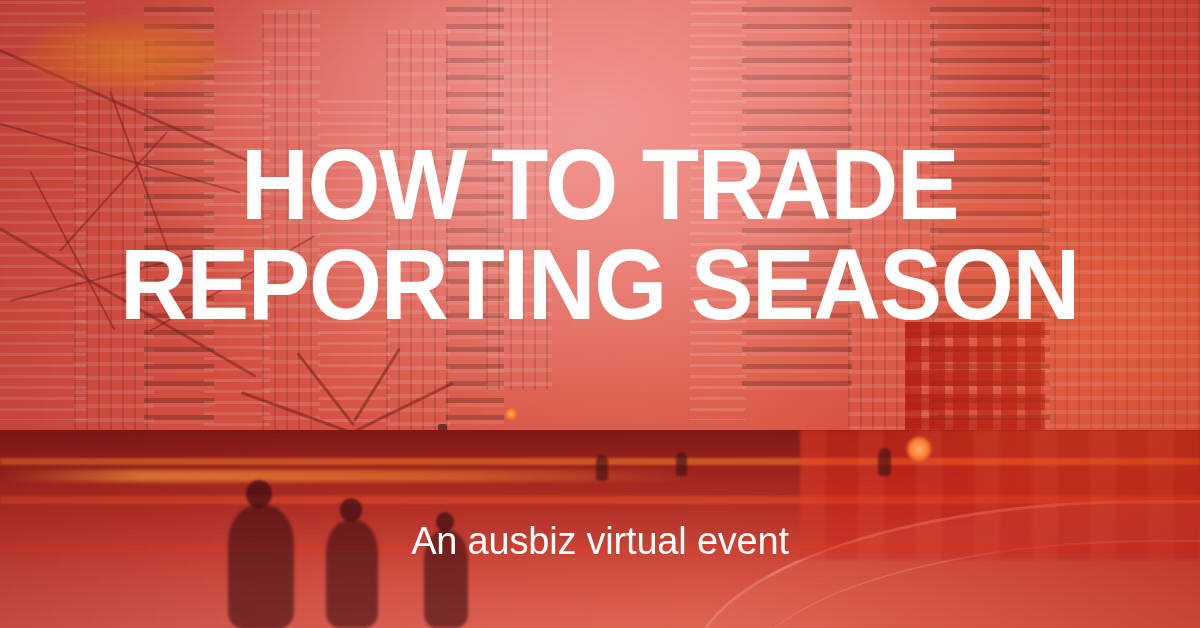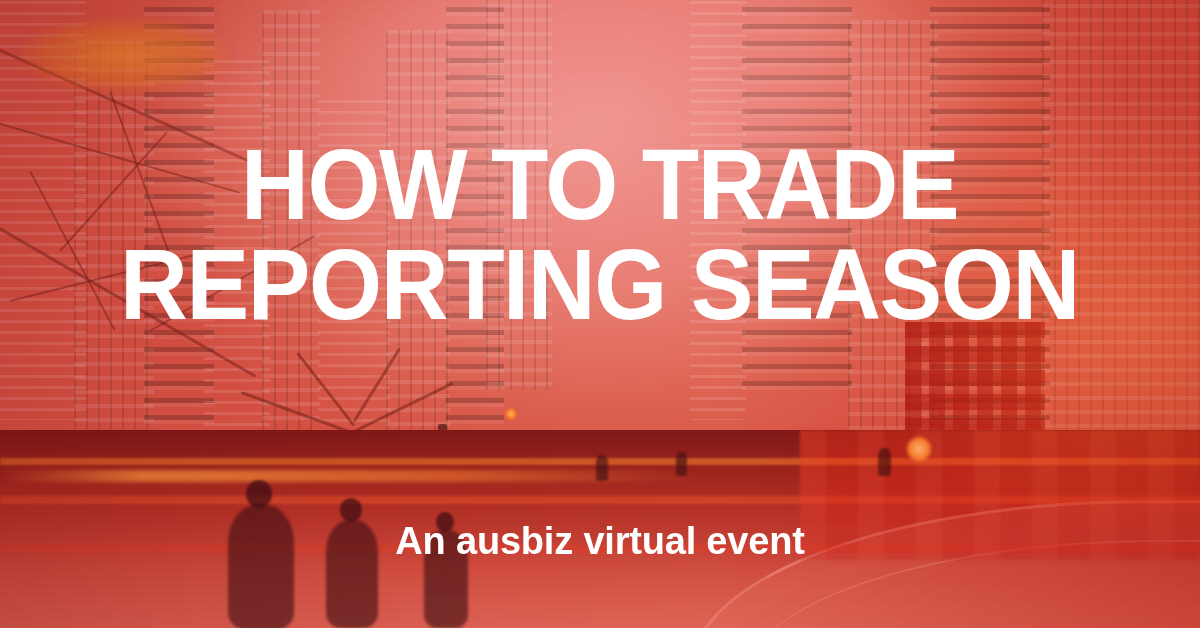--- a/index.html
+++ b/index.html
@@ -222,21 +222,21 @@
     text-align: center;
     transform: scaleX(.93);
     white-space: nowrap;
   }
   .headline-1 { margin-top: 136px; }
   .headline-2 { margin-top: 2px; }
 
   .subtitle {
     margin: 12px;
     color: #ffffff;
-    font-weight: 700;
+    font-weight: 400;
     font-size: 38px;
     line-height: 1.08;
     letter-spacing: -.2px;
     white-space: nowrap;
   }
   .sub-event { margin-top: 187px; }
   .sub-date  { margin-top: 6px; font-size: 45px; letter-spacing: .5px; }
 </style>
 </head>
 <body>

